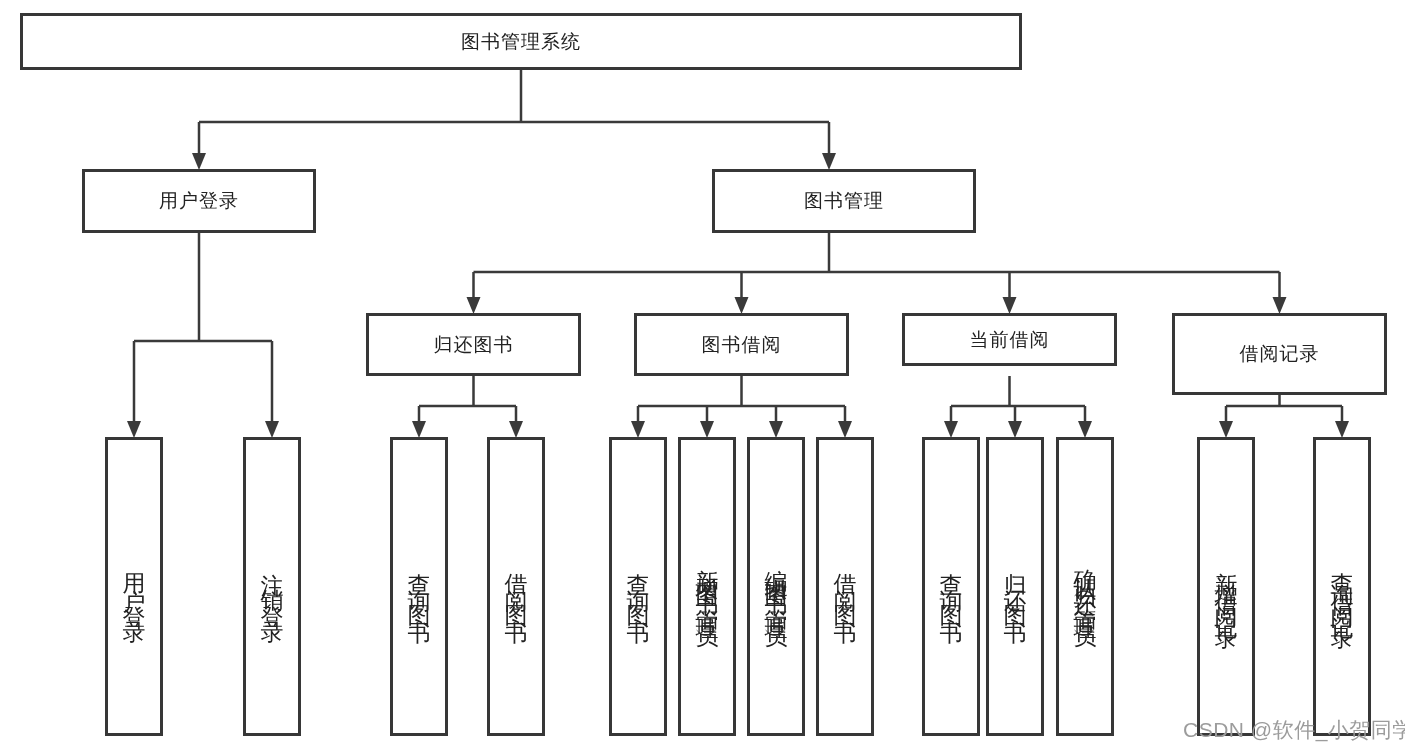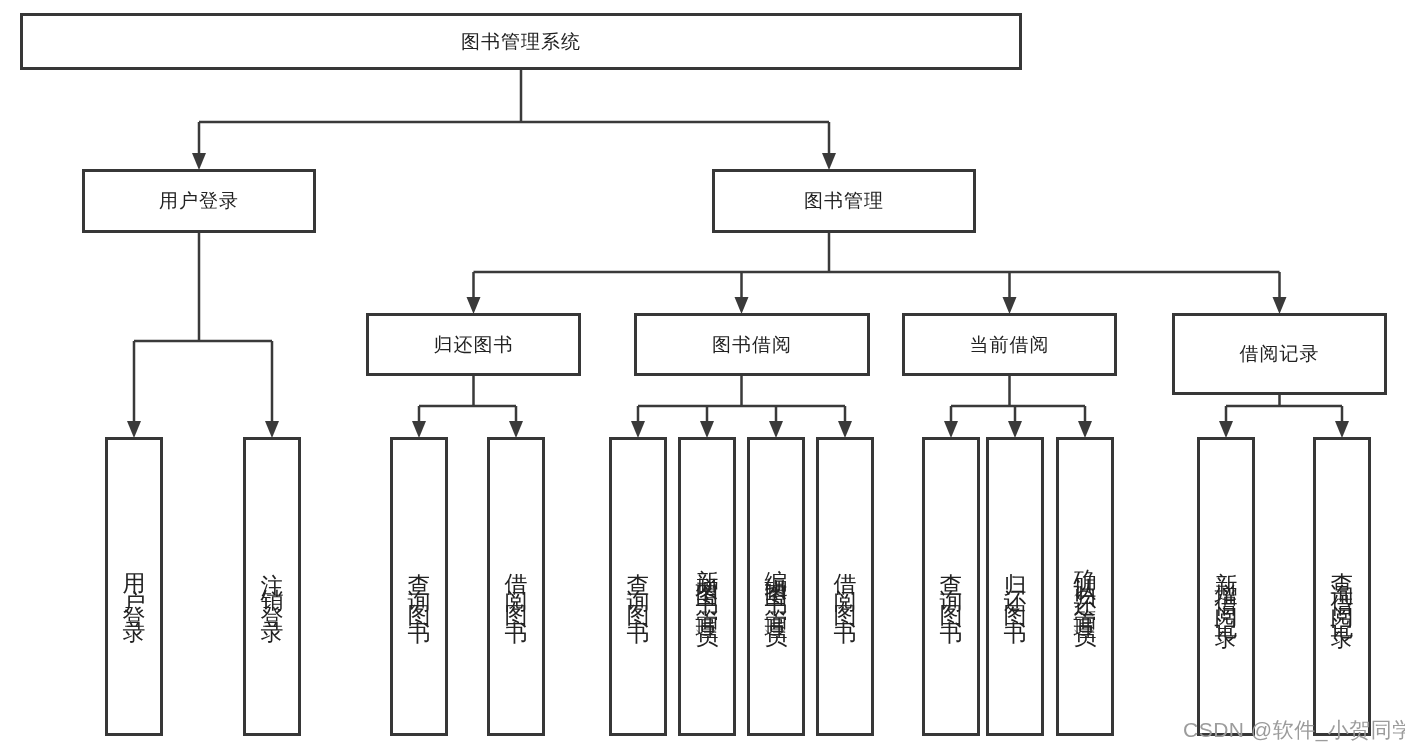--- a/index.html
+++ b/index.html
@@ -104,22 +104,22 @@
       <polygon points="1335,421 1349,421 1342,438"></polygon>
     </g>
   </svg>
 
   <div class="hbox" style="left:20px;top:13px;width:1002px;height:57px">图书管理系统</div>
 
   <div class="hbox" style="left:82px;top:169px;width:234px;height:64px">用户登录</div>
   <div class="hbox" style="left:712px;top:169px;width:264px;height:64px">图书管理</div>
 
   <div class="hbox" style="left:366px;top:313px;width:215px;height:63px">归还图书</div>
-  <div class="hbox" style="left:634px;top:313px;width:236px;height:63px">图书借阅</div>
-  <div class="hbox" style="left:902px;top:313px;width:215px;height:63px">当前借阅</div>
+  <div class="hbox" style="left:634px;top:313px;width:215px;height:63px">图书借阅</div>
+  <div class="hbox" style="left:902px;top:313px;width:215px;height:53px">当前借阅</div>
   <div class="hbox" style="left:1172px;top:313px;width:215px;height:82px">借阅记录</div>
 
   <div class="vbox" style="left:105px;top:437px;width:58px;height:299px">
     <span class="vtext sp4">用户登录</span>
   </div>
   <div class="vbox" style="left:243px;top:437px;width:58px;height:299px">
     <span class="vtext sp4">注销登录</span>
   </div>
 
   <div class="vbox" style="left:390px;top:437px;width:58px;height:299px">

